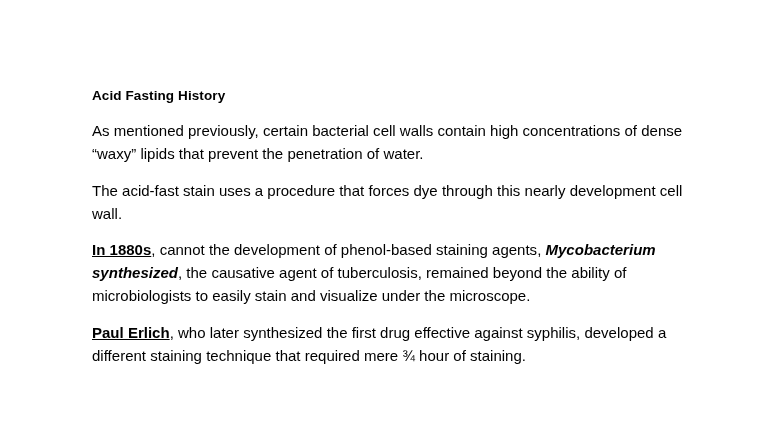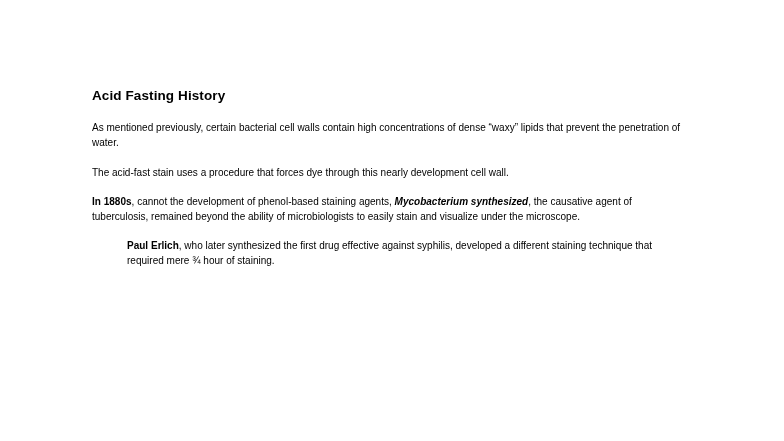--- a/index.html
+++ b/index.html
@@ -24,32 +24,32 @@
   }
   .doc-title {
     font-size: 13.5px;
     font-weight: bold;
     letter-spacing: 0.1px;
     margin: 0 0 16px 0;
     line-height: 1.2;
     color: #000;
   }
   .para {
-    font-size: 10px;
+    font-size: 15px;
     line-height: 1.52;
     margin: 0 0 14px 0;
     color: #000;
     letter-spacing: 0.01px;
   }
   .para:last-child {
     margin-bottom: 0;
-    margin-left: 35px;
   }
   .b {
     font-weight: bold;
+    text-decoration: underline;
   }
   .bi {
     font-weight: bold;
     font-style: italic;
   }
 </style>
 </head>
 <body>
 
 <div class="page">

